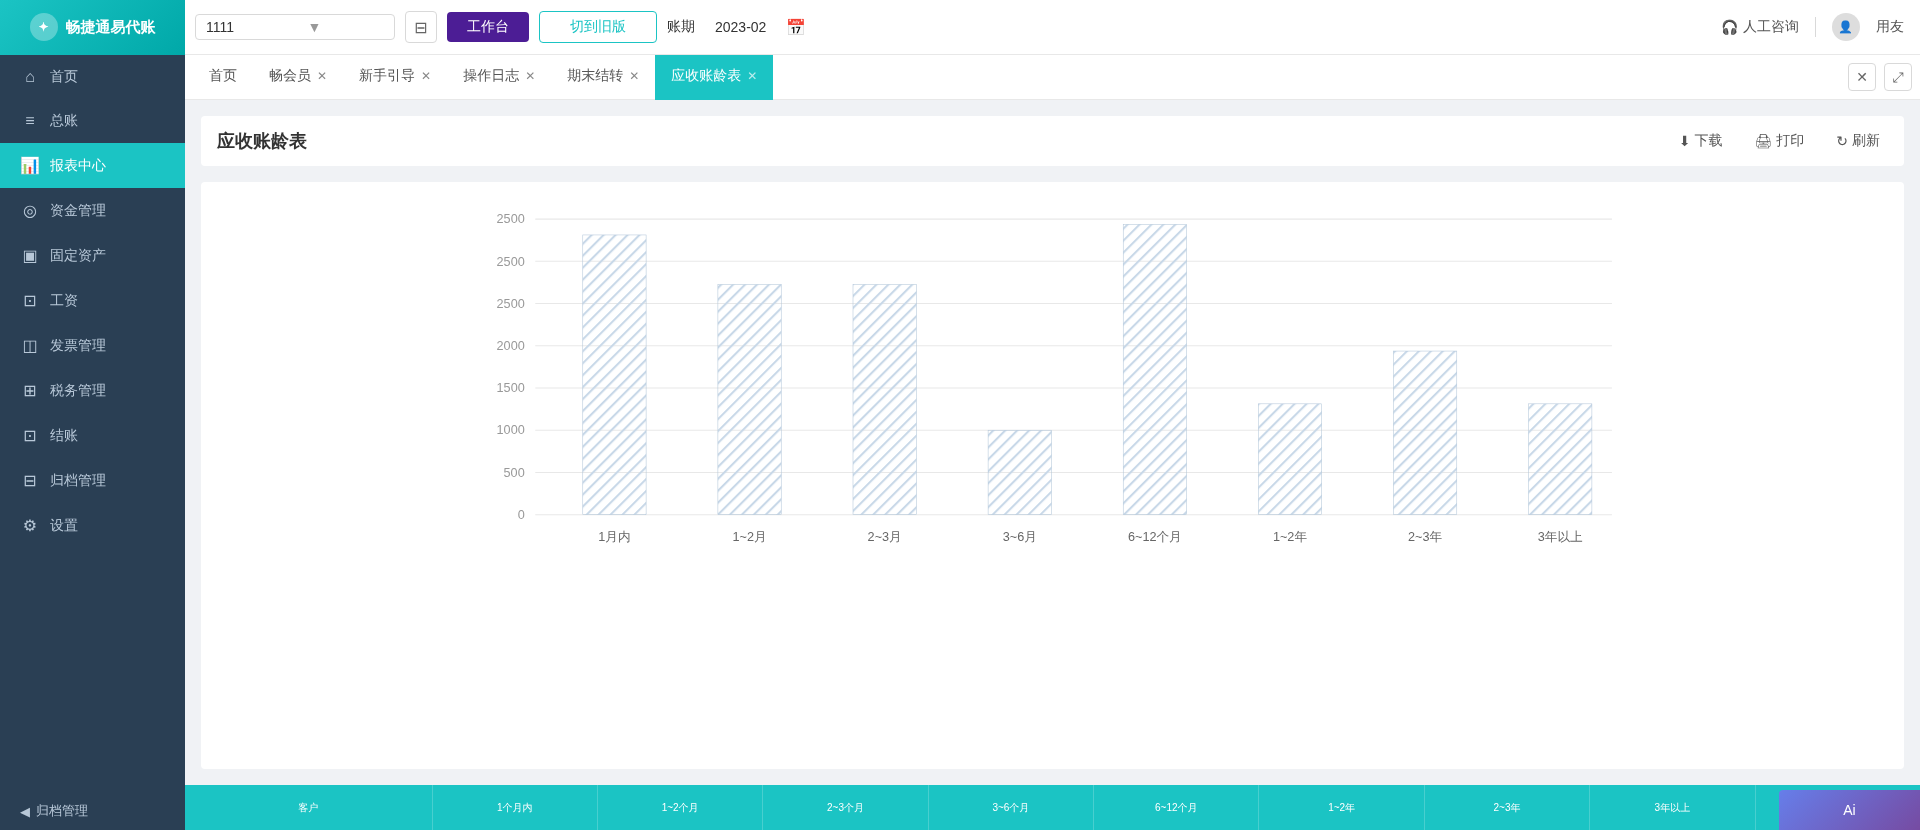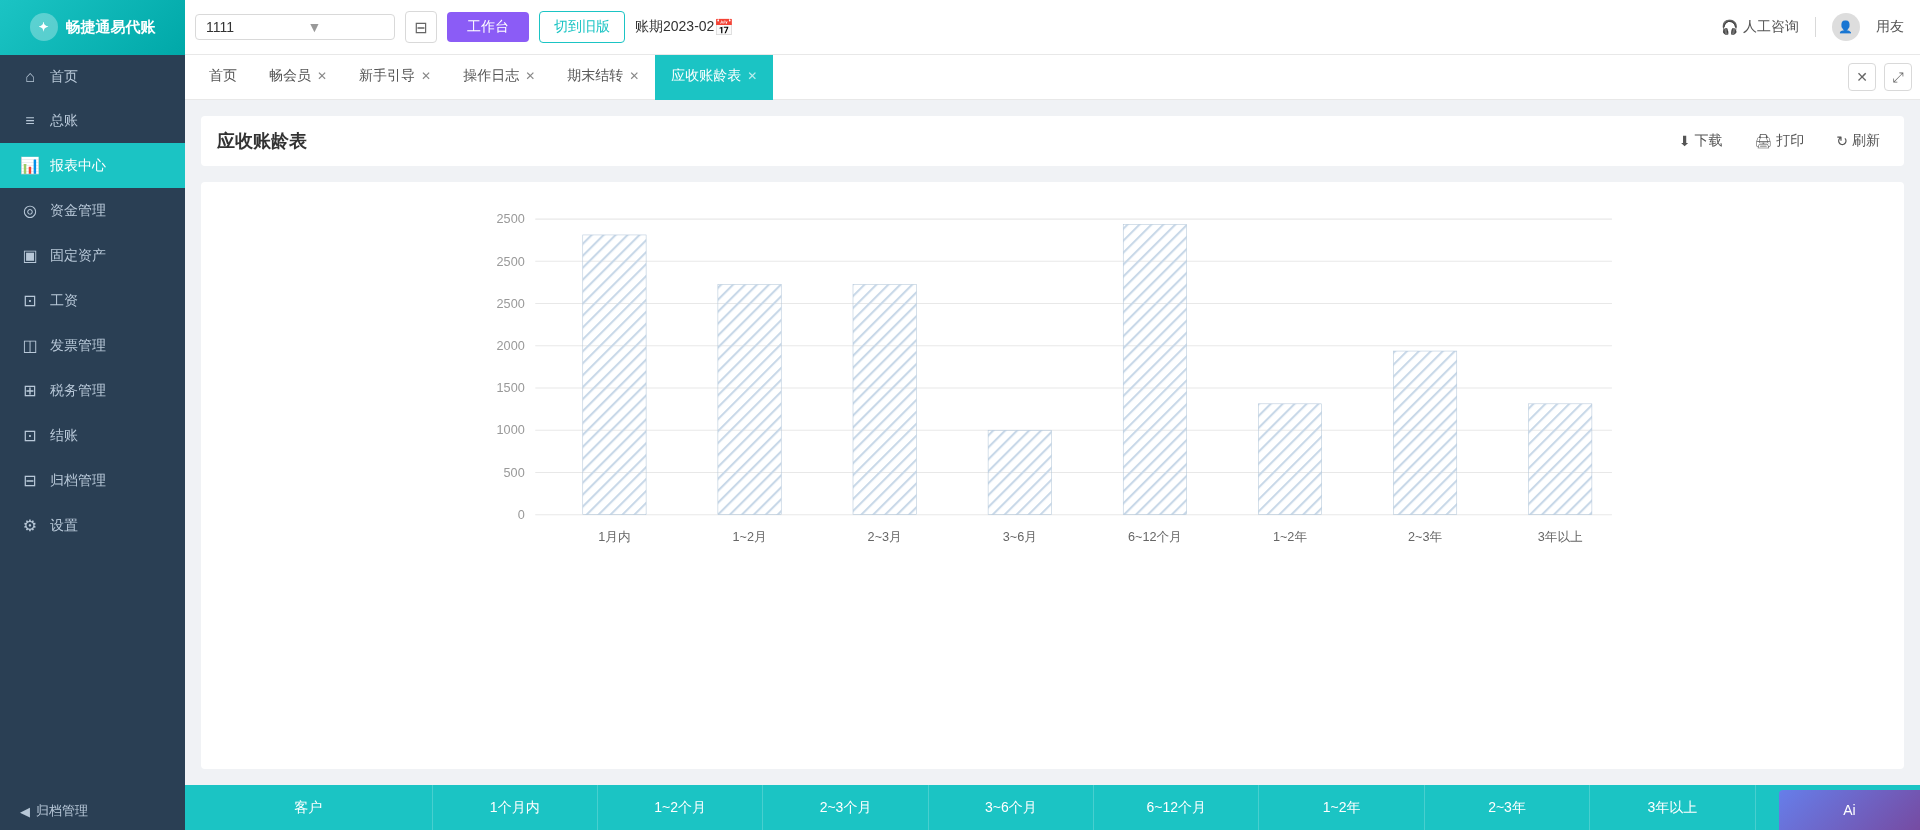--- a/index.html
+++ b/index.html
@@ -55,40 +55,41 @@
     .company-selector .arrow { color: #999; margin-left: 8px; }
     .copy-btn {
       width: 32px; height: 32px;
       border: 1px solid #d9d9d9;
       border-radius: 4px;
       background: #fff;
       display: flex; align-items: center; justify-content: center;
       cursor: pointer; color: #666; font-size: 16px;
     }
     .workbench-btn {
-      background: #8b5cf6;
+      background: #4c1d95;
       color: #fff;
       border: none;
       border-radius: 4px;
       padding: 6px 20px;
       cursor: pointer;
       font-size: 14px;
     }
     .switch-btn {
       border: 1px solid #1bc4c4;
       color: #1bc4c4;
       background: #fff;
       border-radius: 4px;
-      padding: 6px 14px;
+      padding: 6px 30px;
       cursor: pointer;
       font-size: 14px;
     }
     .period-area {
       display: flex;
-      gap: 0;
+      align-items: center;
+      gap: 20px;
       color: #333;
       font-size: 14px;
     }
     .period-area .cal-icon { color: #1bc4c4; font-size: 16px; }
     .spacer { flex: 1; }
     .user-area {
       display: flex;
       align-items: center;
       gap: 16px;
       color: #555;
@@ -253,21 +254,21 @@
       display: flex;
       height: 45px;
       flex-shrink: 0;
     }
     .table-header-cell {
       flex: 1;
       display: flex;
       align-items: center;
       justify-content: center;
       color: #fff;
-      font-size: 14px;
+      font-size: 10px;
       border-right: 1px solid rgba(255,255,255,0.2);
     }
     .table-header-cell:first-child { flex: 1.5; }
     .table-header-cell:last-child { border-right: none; }
 
     
     .ai-float-btn {
       position: fixed;
       bottom: 0;
       right: 0;

